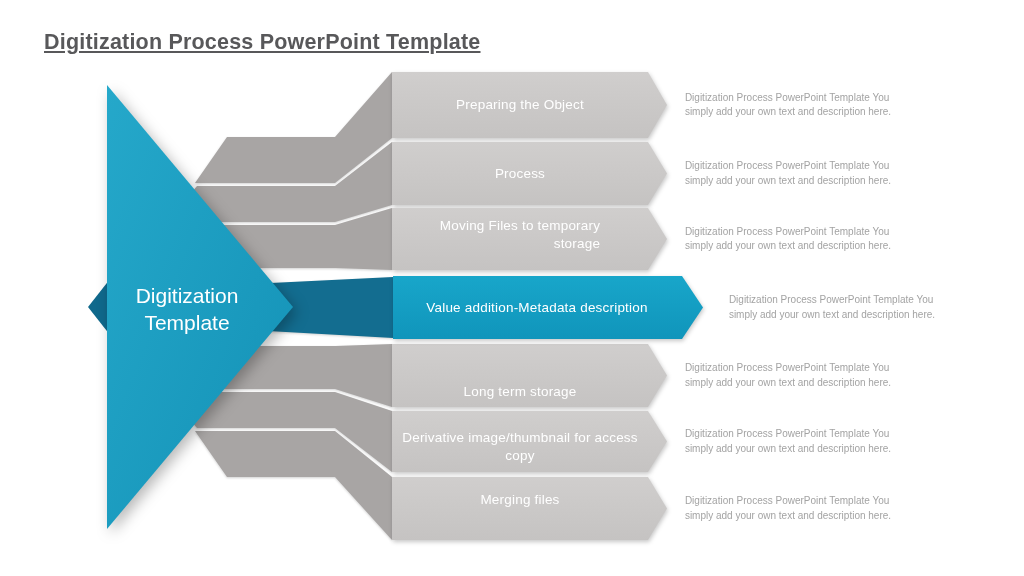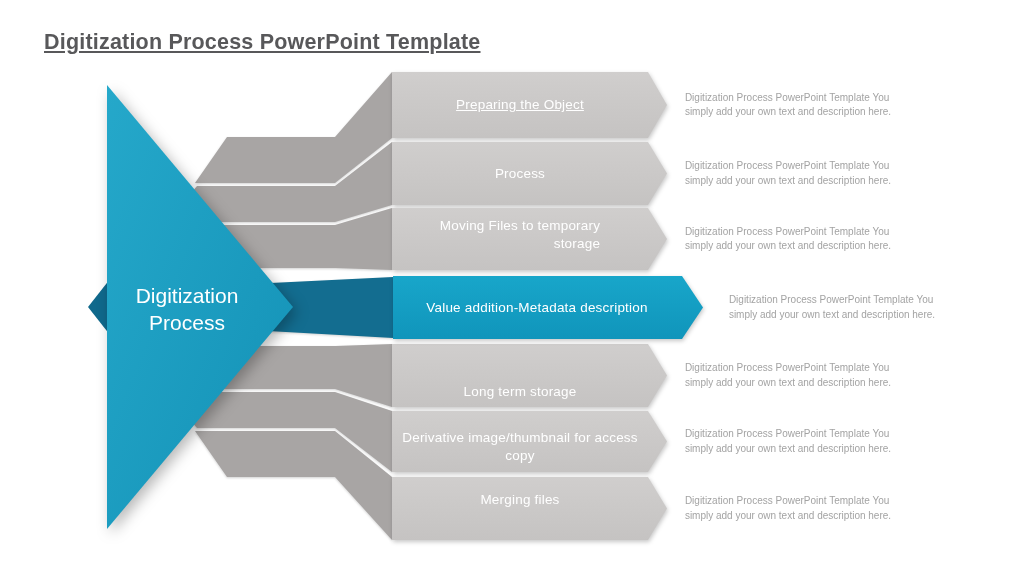--- a/index.html
+++ b/index.html
@@ -62,21 +62,21 @@
       <polygon points="392,72 648,72 667,105 648,138 392,138" fill="url(#gArrow)" class="arrow"></polygon>
       <polygon points="392,142 648,142 667,173.5 648,205 392,205" fill="url(#gArrow)" class="arrow"></polygon>
       <polygon points="392,208 648,208 667,239 648,270 392,270" fill="url(#gArrow)" class="arrow"></polygon>
       <polygon points="392,344 648,344 667,375.5 648,407 392,407" fill="url(#gArrow)" class="arrow"></polygon>
       <polygon points="392,411 648,411 667,441.5 648,472 392,472" fill="url(#gArrow)" class="arrow"></polygon>
       <polygon points="392,477 648,477 667,508.5 648,540 392,540" fill="url(#gArrow)" class="arrow"></polygon>
       <polygon points="393,276 682,276 703,307.5 682,339 393,339" fill="url(#gTeal)" class="arrow"></polygon>
       <polygon points="107,85 293,307 107,529" fill="url(#gTri)" class="triangle"></polygon>
     </svg>
   <div id="overlays">
-      <div class="step-label" style="top: 72px; height: 66px; left: 396px; width: 248px; text-decoration: underline;">Preparing the Object</div>
+      <div class="step-label" style="top: 72px; height: 66px; left: 396px; width: 248px;">Preparing the Object</div>
       <div class="step-desc" style="top: 72px; height: 66px; left: 682px; width: 212px;">Digitization Process PowerPoint Template You
 simply add your own text and description here.</div>
       <div class="step-label" style="top: 142px; height: 63px; left: 396px; width: 248px;">Process</div>
       <div class="step-desc" style="top: 142px; height: 63px; left: 682px; width: 212px;">Digitization Process PowerPoint Template You
 simply add your own text and description here.</div>
       <div class="step-label" style="top: 208px; height: 54px; left: 396px; width: 248px; text-align: right;">Moving Files to temporary
 storage</div>
       <div class="step-desc" style="top: 208px; height: 62px; left: 682px; width: 212px;">Digitization Process PowerPoint Template You
 simply add your own text and description here.</div>
       <div class="step-label" style="top: 276px; height: 63px; left: 398px; width: 278px;">Value addition-Metadata description</div>
@@ -87,14 +87,14 @@
 simply add your own text and description here.</div>
       <div class="step-label" style="top: 411px; height: 72px; left: 396px; width: 248px;">Derivative image/thumbnail for access
 copy</div>
       <div class="step-desc" style="top: 411px; height: 61px; left: 682px; width: 212px;">Digitization Process PowerPoint Template You
 simply add your own text and description here.</div>
       <div class="step-label" style="top: 477px; height: 46px; left: 396px; width: 248px;">Merging files</div>
       <div class="step-desc" style="top: 477px; height: 63px; left: 682px; width: 212px;">Digitization Process PowerPoint Template You
 simply add your own text and description here.</div>
     </div>
   <div class="center-label">Digitization
-Process</div>
+Template</div>
 </div>
 
 </body></html>

